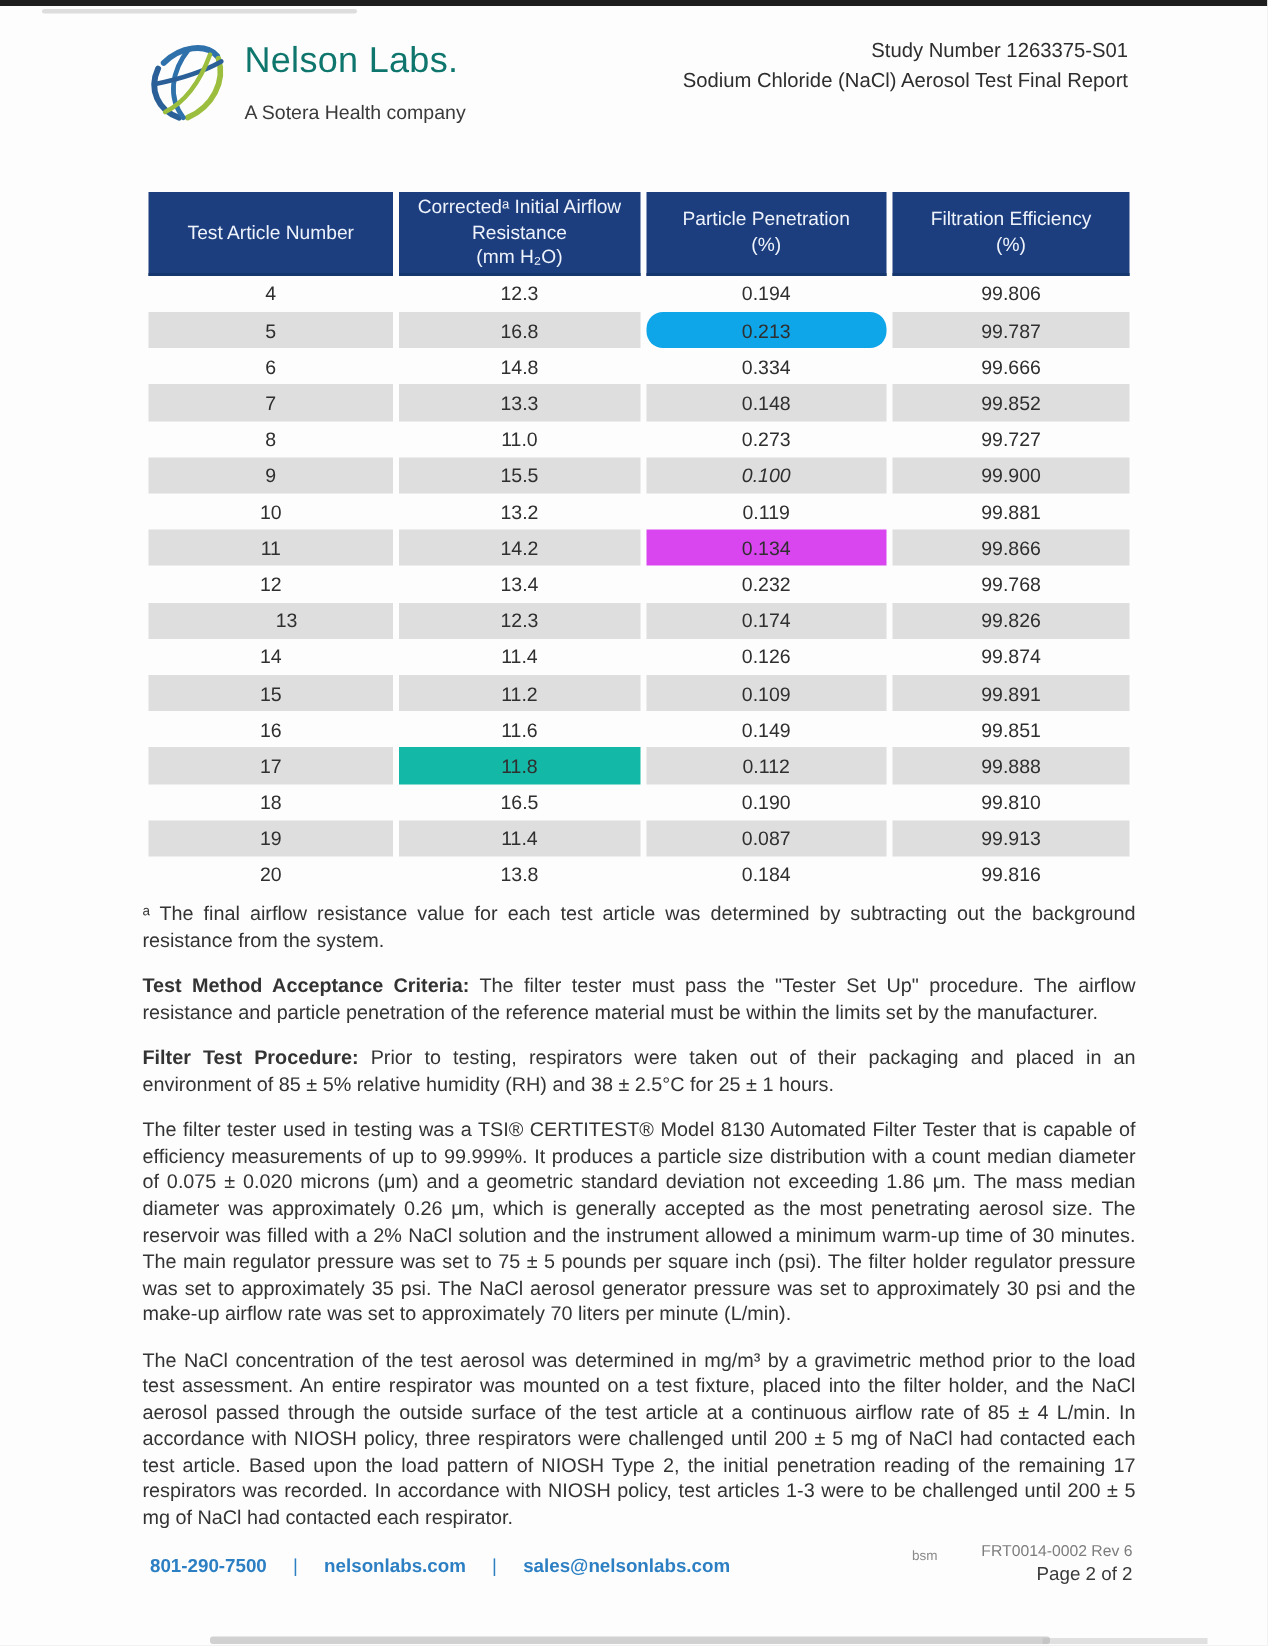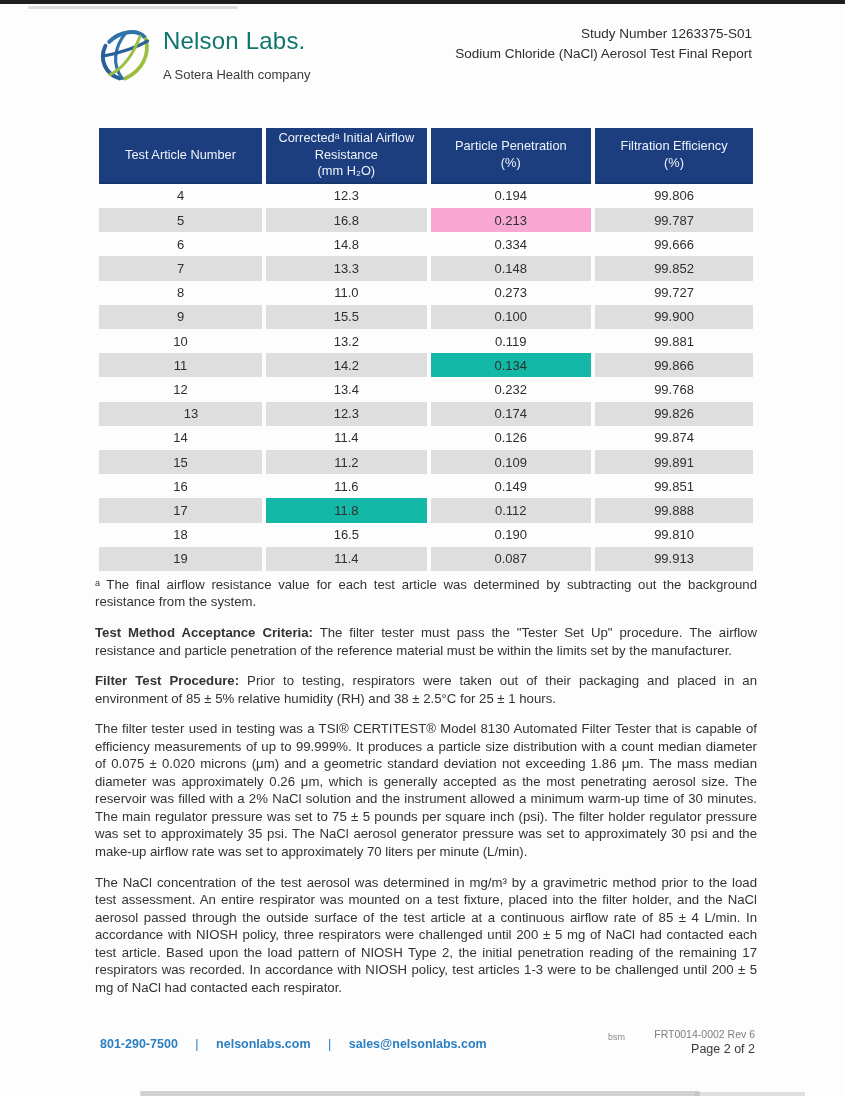--- a/index.html
+++ b/index.html
@@ -95,21 +95,21 @@
       <tbody>
           <tr>
             <td>4</td>
             <td>12.3</td>
             <td>0.194</td>
             <td>99.806</td>
           </tr>
           <tr>
             <td style="background: rgb(222, 222, 222);">5</td>
             <td style="background: rgb(222, 222, 222);">16.8</td>
-            <td style="background: #f9a8d4;">0.213</td>
+            <td style="background: #0ea5e9; border-radius: 11px;">0.213</td>
             <td style="background: rgb(222, 222, 222);">99.787</td>
           </tr>
           <tr>
             <td>6</td>
             <td>14.8</td>
             <td>0.334</td>
             <td>99.666</td>
           </tr>
           <tr>
             <td style="background: rgb(222, 222, 222);">7</td>
@@ -119,33 +119,33 @@
           </tr>
           <tr>
             <td>8</td>
             <td>11.0</td>
             <td>0.273</td>
             <td>99.727</td>
           </tr>
           <tr>
             <td style="background: rgb(222, 222, 222);">9</td>
             <td style="background: rgb(222, 222, 222);">15.5</td>
-            <td style="background: rgb(222, 222, 222);">0.100</td>
+            <td style="background: rgb(222, 222, 222); font-style: italic;">0.100</td>
             <td style="background: rgb(222, 222, 222);">99.900</td>
           </tr>
           <tr>
             <td>10</td>
             <td>13.2</td>
             <td>0.119</td>
             <td>99.881</td>
           </tr>
           <tr>
             <td style="background: rgb(222, 222, 222);">11</td>
             <td style="background: rgb(222, 222, 222);">14.2</td>
-            <td style="background: #14b8a6;">0.134</td>
+            <td style="background: #d946ef;">0.134</td>
             <td style="background: rgb(222, 222, 222);">99.866</td>
           </tr>
           <tr>
             <td>12</td>
             <td>13.4</td>
             <td>0.232</td>
             <td>99.768</td>
           </tr>
           <tr>
             <td style="background: rgb(222, 222, 222); padding-left: 25px;">13</td>
@@ -181,20 +181,26 @@
             <td>18</td>
             <td>16.5</td>
             <td>0.190</td>
             <td>99.810</td>
           </tr>
           <tr>
             <td style="background: rgb(222, 222, 222);">19</td>
             <td style="background: rgb(222, 222, 222);">11.4</td>
             <td style="background: rgb(222, 222, 222);">0.087</td>
             <td style="background: rgb(222, 222, 222);">99.913</td>
+          </tr>
+          <tr>
+            <td>20</td>
+            <td>13.8</td>
+            <td>0.184</td>
+            <td>99.816</td>
           </tr>
         </tbody>
     </table>
 
     <div class="footnote">ᵃ The final airflow resistance value for each test article was determined by subtracting out the background resistance from the system.</div>
 
     <p class="para"><span class="lead">Test Method Acceptance Criteria:</span><span>  The filter tester must pass the "Tester Set Up" procedure.  The airflow resistance and particle penetration of the reference material must be within the limits set by the manufacturer.</span></p>
 
     <p class="para"><span class="lead">Filter Test Procedure:</span><span>  Prior to testing, respirators were taken out of their packaging and placed in an environment of 85 ± 5% relative humidity (RH) and 38 ± 2.5°C for 25 ± 1 hours.</span></p>
 

